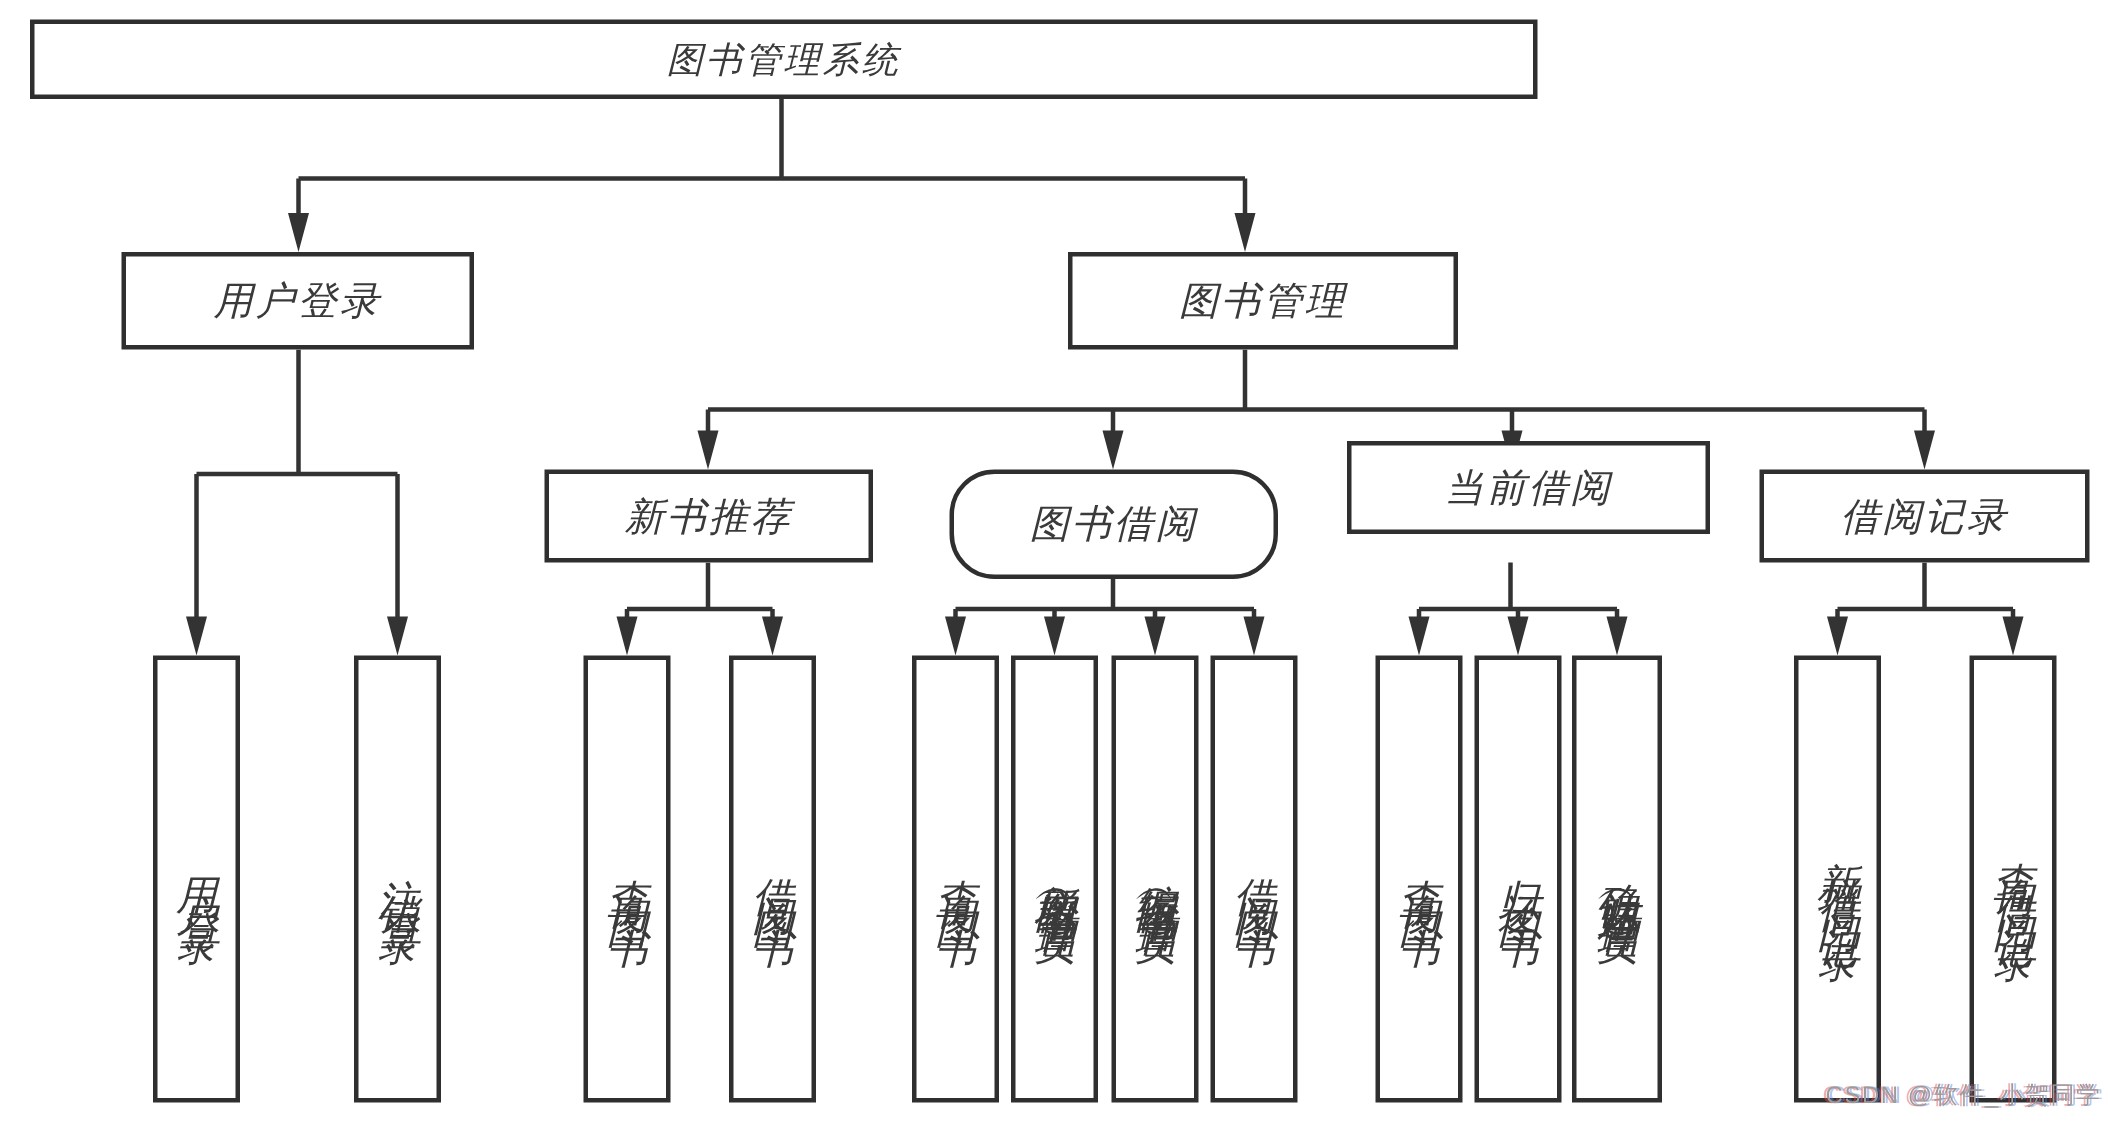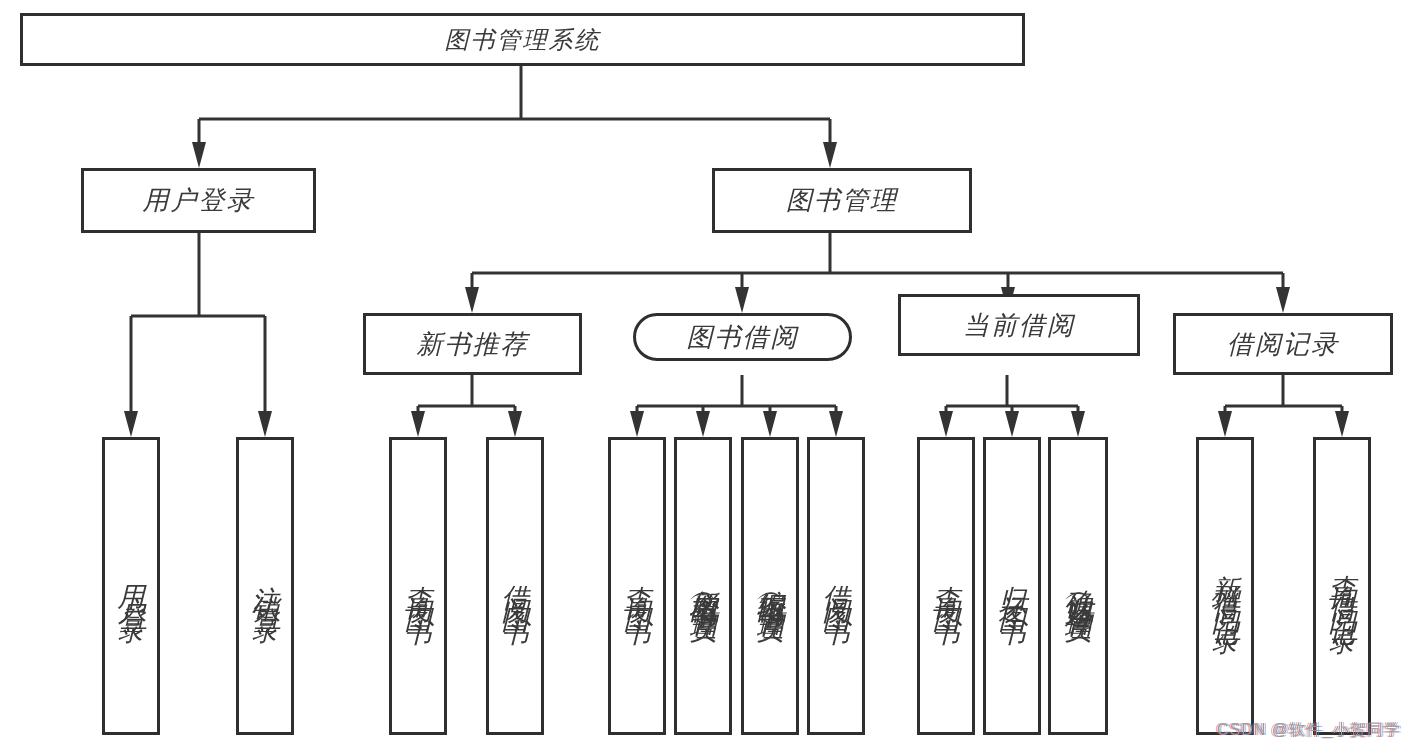--- a/index.html
+++ b/index.html
@@ -67,21 +67,21 @@
              M1071 411 L1085 411 L1078 437 Z
              M1218 411 L1232 411 L1225 437 Z M1335 411 L1349 411 L1342 437 Z" fill="#333333" stroke="none"></path>
   </svg>
 
   <div class="node root" style="left:20px;top:13px;width:1005px;height:53px;">图书管理系统</div>
 
   <div class="node lvl2" style="left:81px;top:168px;width:235px;height:65px;">用户登录</div>
   <div class="node lvl2" style="left:712px;top:168px;width:260px;height:65px;">图书管理</div>
 
   <div class="node lvl3" style="left:363px;top:313px;width:219px;height:62px;">新书推荐</div>
-  <div class="node lvl3" style="left:633px;top:313px;width:219px;height:48px;border-radius:30px;">图书借阅</div>
+  <div class="node lvl3" style="left:633px;top:313px;width:219px;height:73px;border-radius:30px;">图书借阅</div>
   <div class="node lvl3" style="left:898px;top:294px;width:242px;height:62px;">当前借阅</div>
   <div class="node lvl3" style="left:1173px;top:313px;width:220px;height:62px;">借阅记录</div>
 
   <div class="node leaf" style="left:102px;top:437px;width:58px;height:298px;">用户登录</div>
   <div class="node leaf" style="left:236px;top:437px;width:58px;height:298px;">注销登录</div>
 
   <div class="node leaf" style="left:389px;top:437px;width:58px;height:298px;">查询图书</div>
   <div class="node leaf" style="left:486px;top:437px;width:58px;height:298px;">借阅图书</div>
 
   <div class="node leaf" style="left:608px;top:437px;width:58px;height:298px;">查询图书</div>

